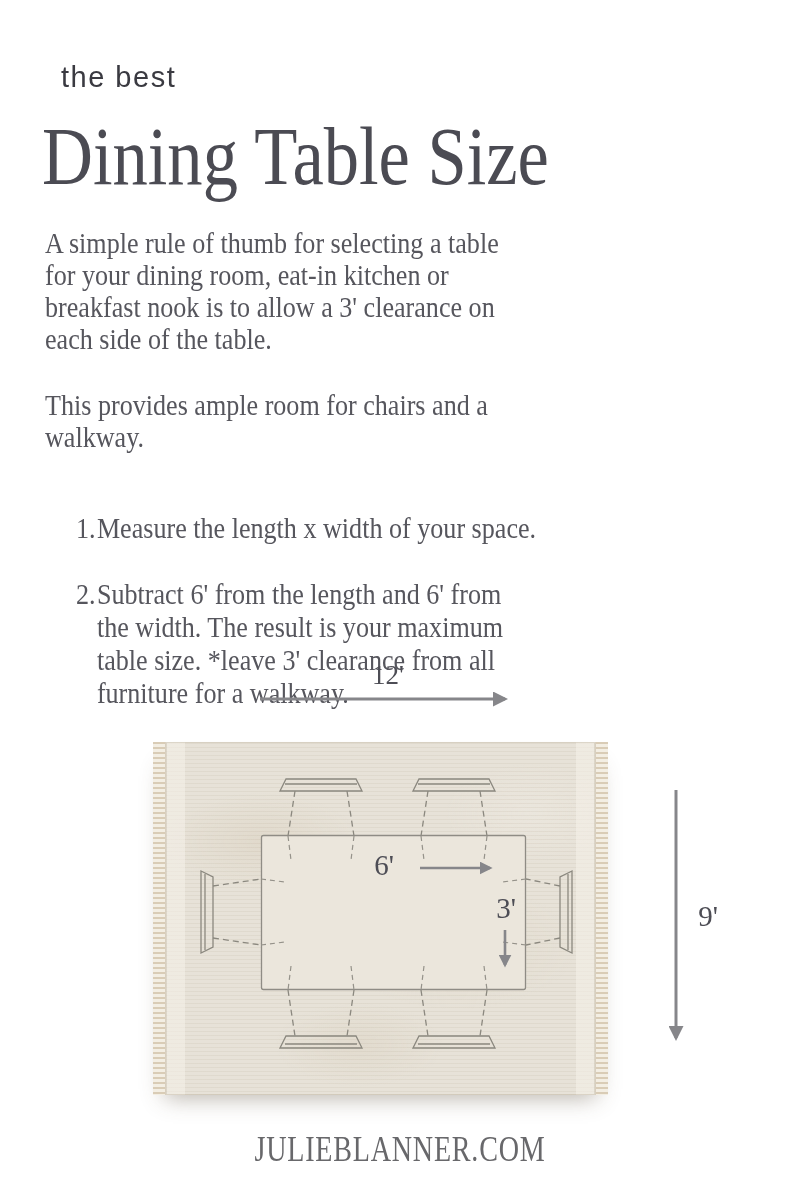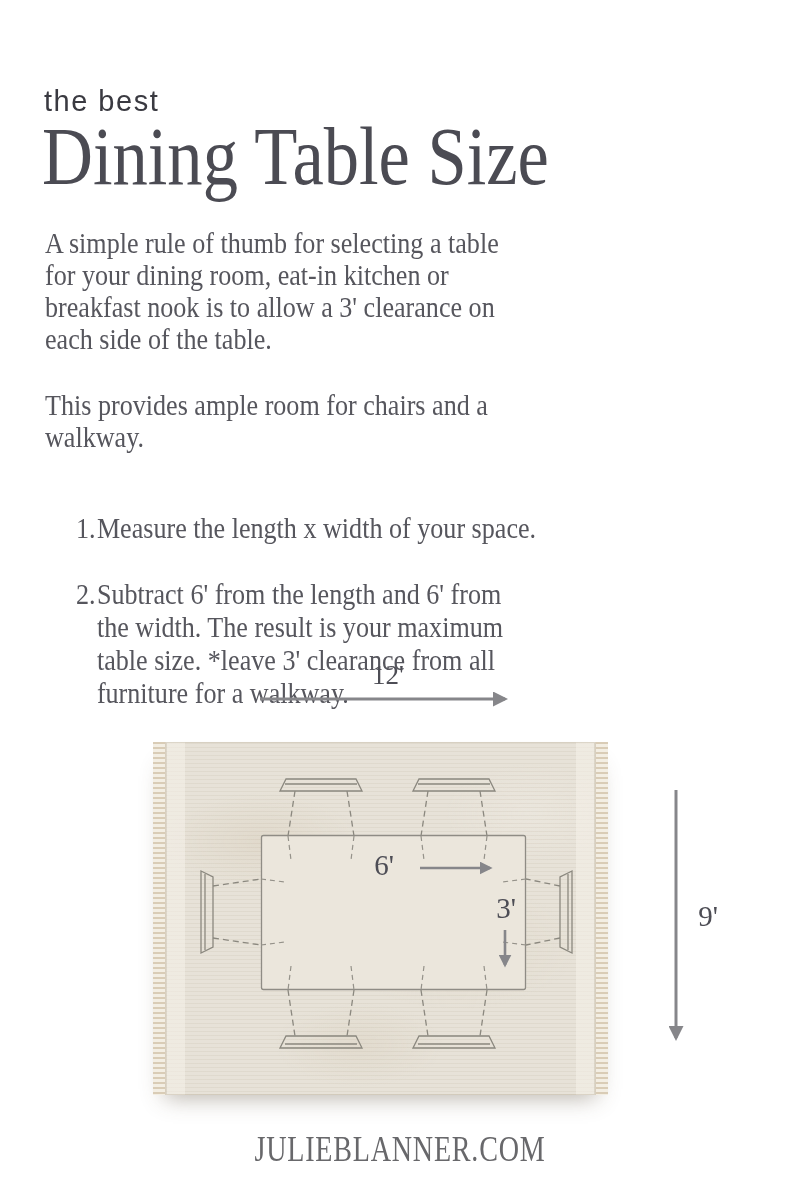--- a/index.html
+++ b/index.html
@@ -5,23 +5,23 @@
   * { margin:0; padding:0; box-sizing:border-box; }
   html,body { background:#ffffff; }
   .page {
     position:relative; width:800px; height:1200px;
     background:#ffffff; overflow:hidden;
     font-family:"Liberation Serif","DejaVu Serif",serif;
   }
 
   
   .eyebrow {
-    position:absolute; left:44px; top:61px;
+    position:absolute; left:61px; top:61px;
     font-family:"Liberation Sans","DejaVu Sans",sans-serif;
-    font-size:29px; letter-spacing:1.5px; color:#3a3a41;margin-top:24px;
+    font-size:29px; letter-spacing:1.5px; color:#3a3a41;
   }
   .title {
     position:absolute; left:42px; top:112px;
     font-size:82px; font-weight:400; color:#4b4b53;
     white-space:nowrap; line-height:1.1;
     transform:scaleX(.86); transform-origin:0 0;
   }
 
   
   .para, .steps {

